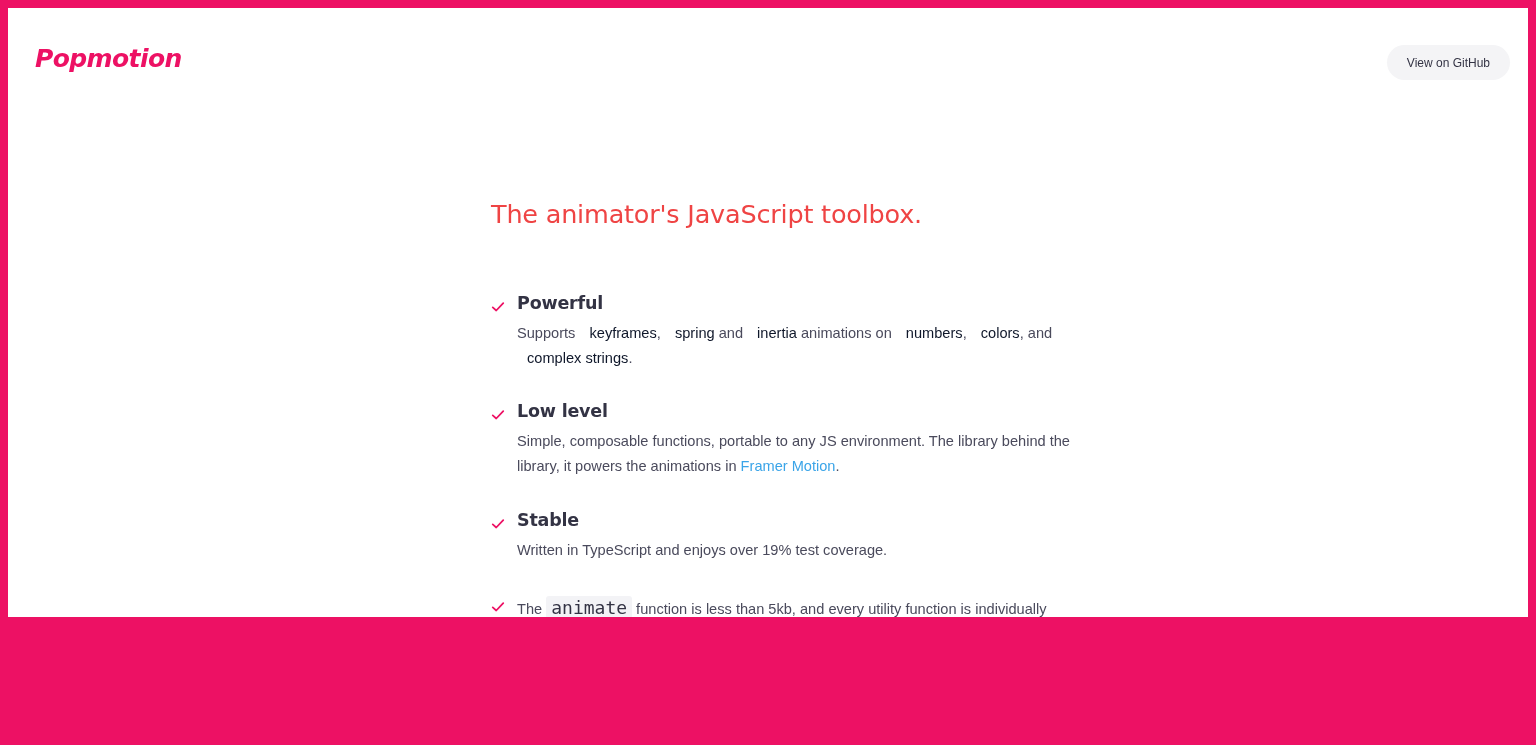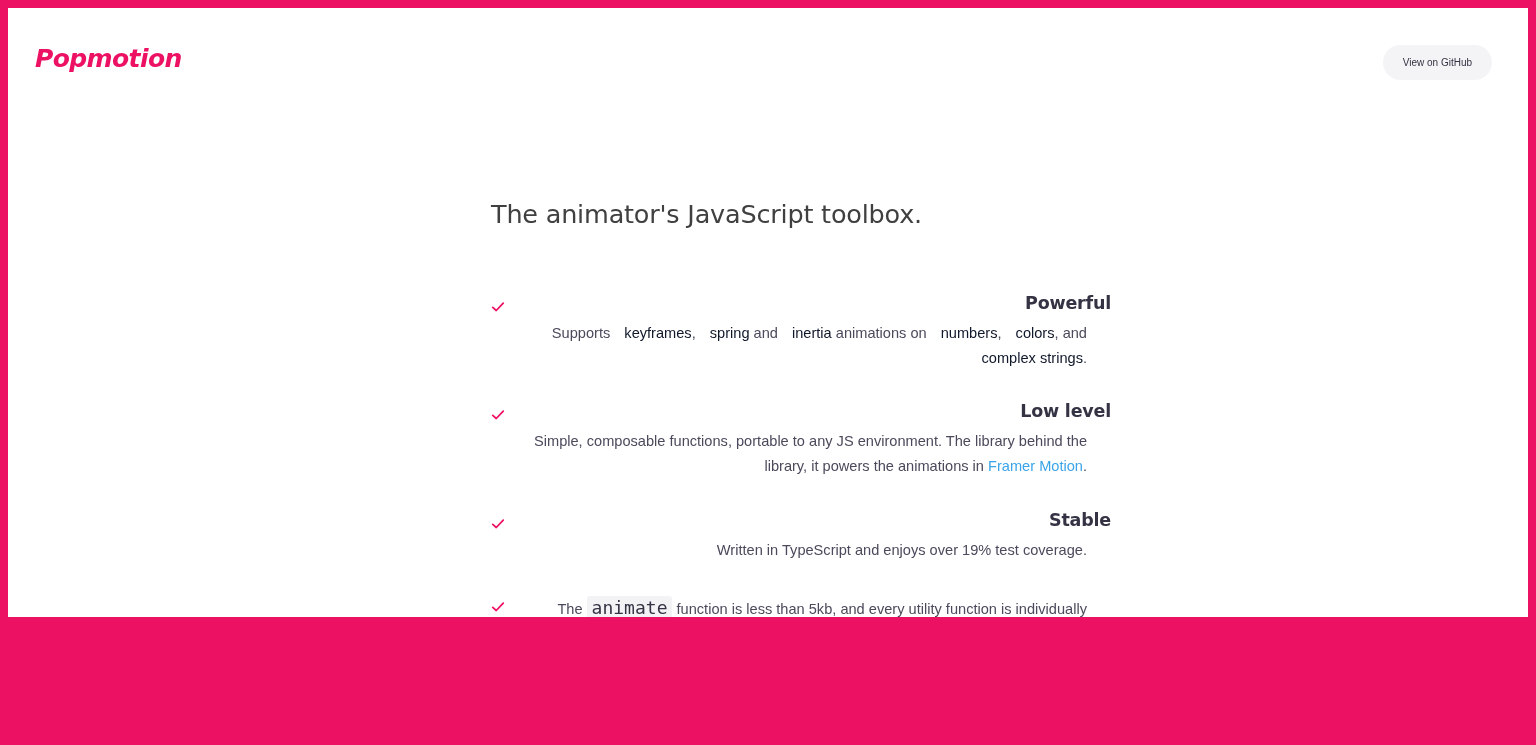--- a/index.html
+++ b/index.html
@@ -38,60 +38,59 @@
     font-family: "DejaVu Sans", sans-serif;
     font-size: 25px;
     font-weight: bold;
     font-style: italic;
     letter-spacing: -0.6px;
     color: #ed1164;
     user-select: none;
   }
   .github-button {
     position: absolute;
-    right: 36px;
+    right: 18px;
     top: 37px;
     height: 35px;
     box-sizing: border-box;
     padding: 0 20px;
     display: flex;
     align-items: center;
     justify-content: center;
     background: #f4f4f6;
     border: none;
     border-radius: 18px;
     color: #333344;
     font-family: "Liberation Sans", sans-serif;
-    font-size: 10px;
+    font-size: 12px;
     cursor: pointer;
     white-space: nowrap;
   }
 
   
   .content {
     position: absolute;
     left: 483px;
     top: 190px;
     width: 620px;
   }
   .headline {
     font-family: "DejaVu Sans", sans-serif;
     font-size: 25.5px;
     font-weight: 500;
-    color: #404040;
+    color: #ef4444;
     letter-spacing: -0.2px;
     margin: 0 0 62px 0;
     line-height: 1.3;
   }
 
   .feature {
     position: relative;
     padding-left: 26px;
     margin-bottom: 30px;
-    text-align: right;
   }
   .feature:last-child {
     margin-bottom: 0;
   }
   .check-icon {
     position: absolute;
     left: 0;
     top: 7px;
     width: 14px;
     height: 14px;

